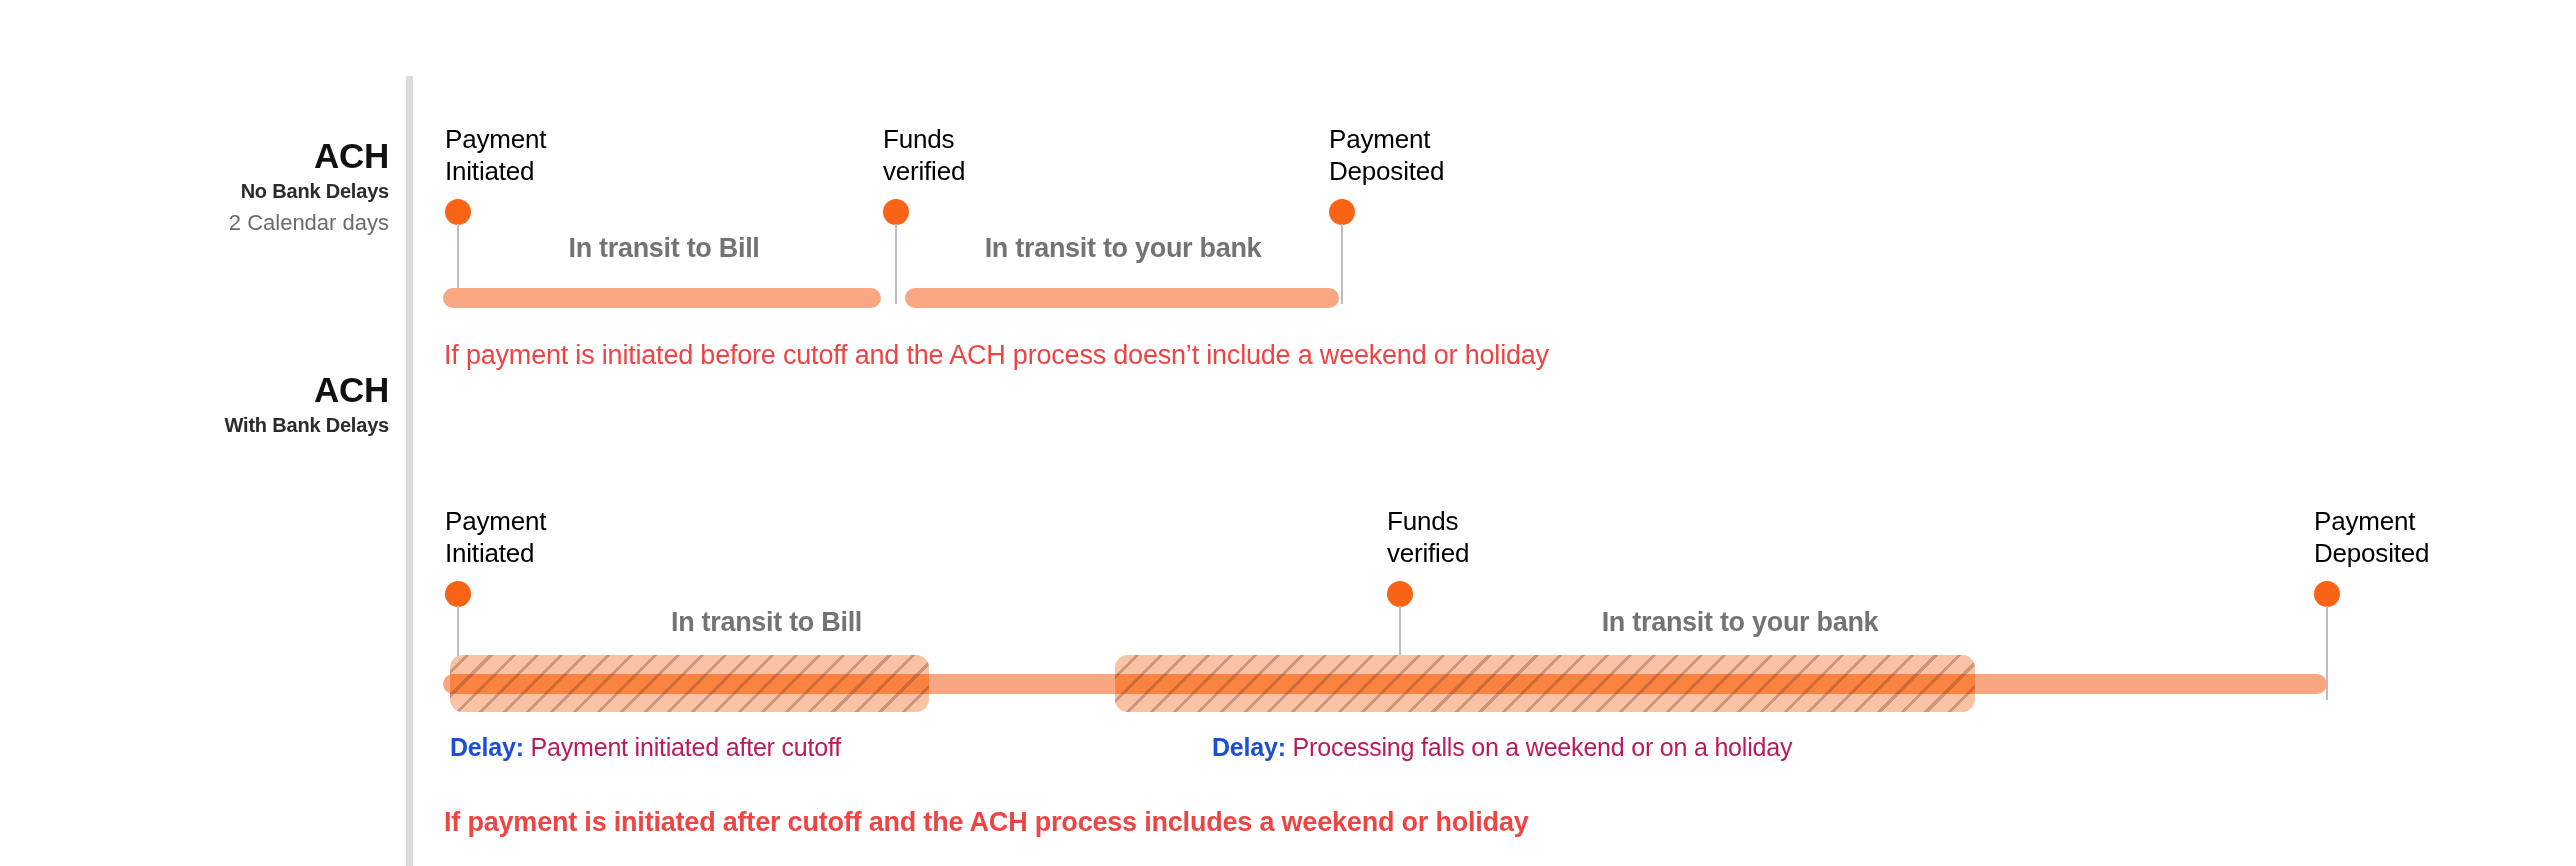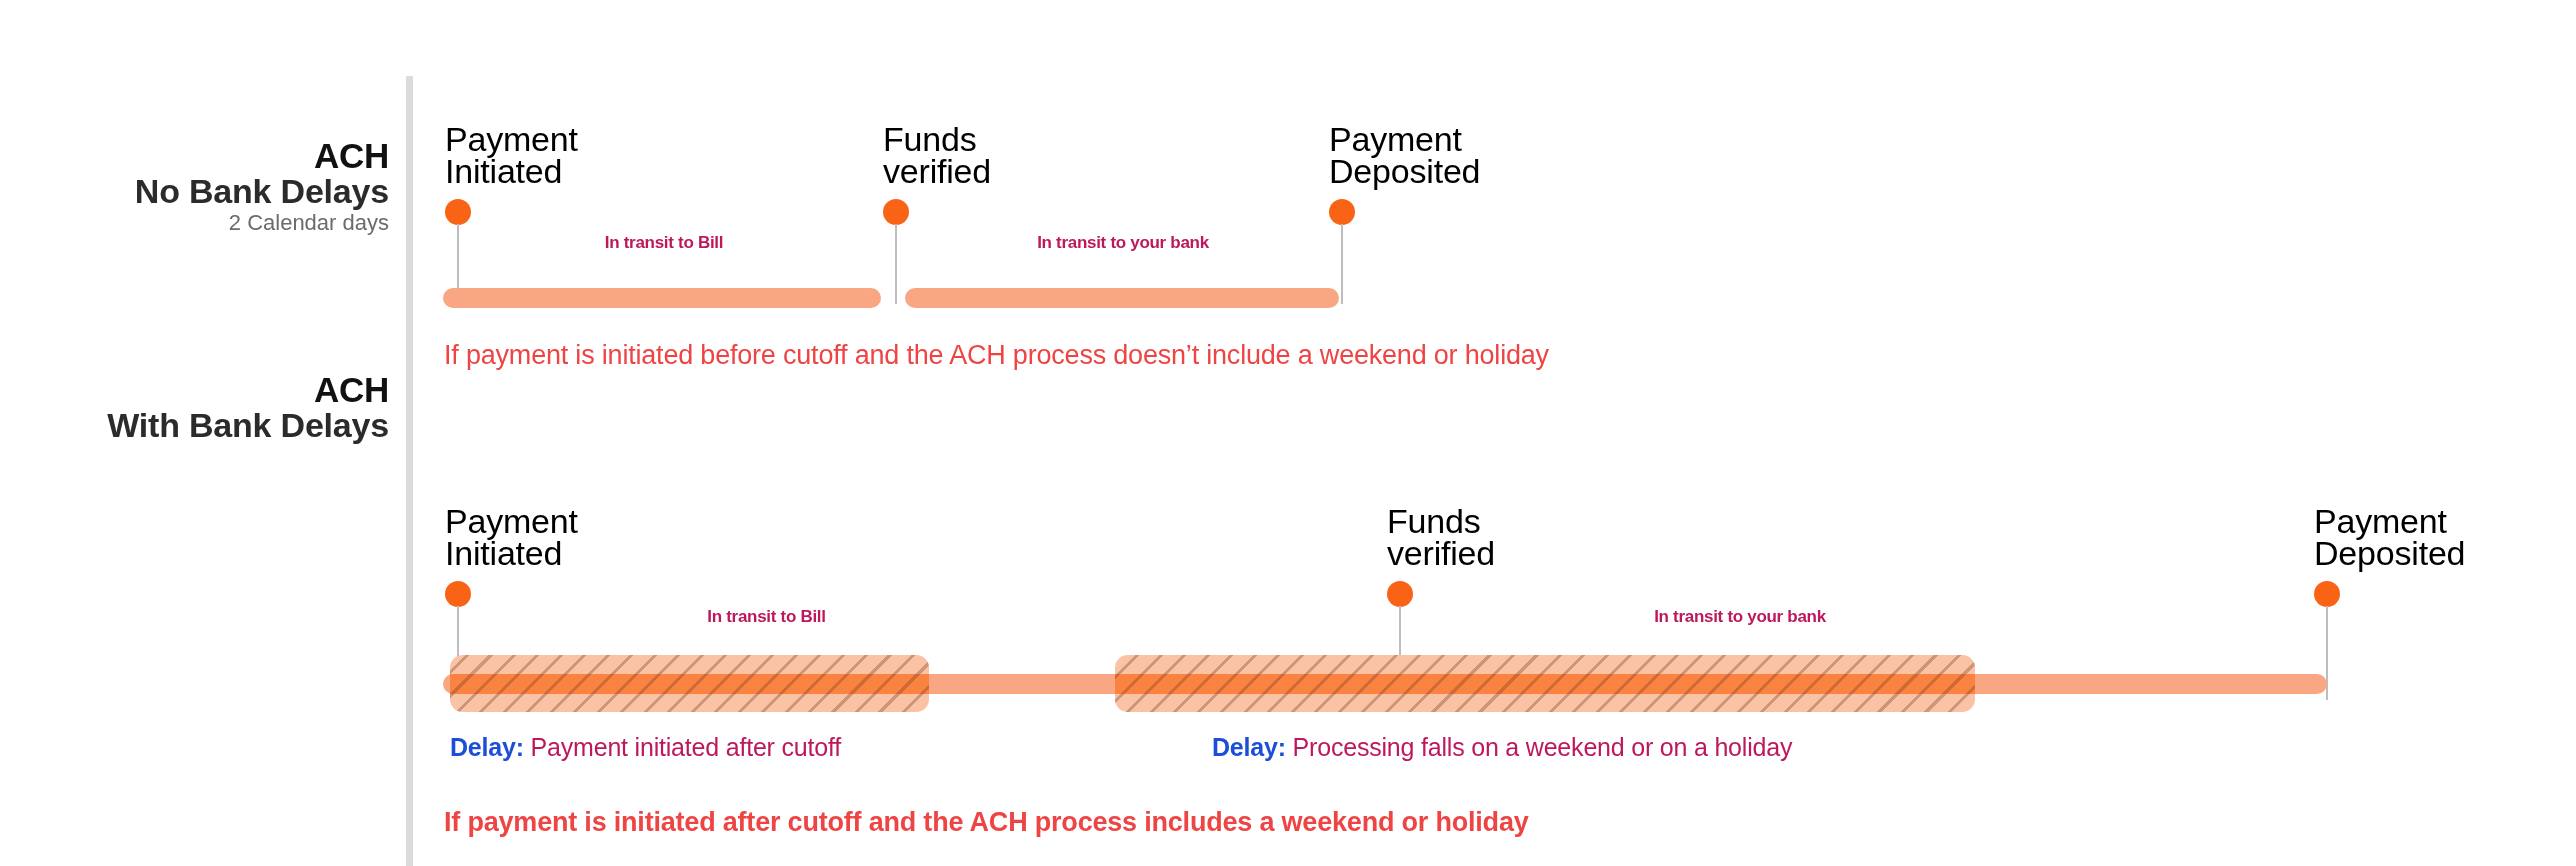--- a/index.html
+++ b/index.html
@@ -16,49 +16,49 @@
     background:#dcdcdc;
   }
 
   
   .rowlabel{position:absolute;width:350px;left:39px;text-align:right;}
   .rowlabel .l1{
     font-size:35px;font-weight:700;color:#111111;letter-spacing:-0.3px;
     line-height:39px;
   }
   .rowlabel .l2{
-    font-size:34px;font-weight:700;color:#2b2b2b;letter-spacing:-0.2px;
+    font-size:20px;font-weight:700;color:#2b2b2b;letter-spacing:-0.2px;
     line-height:33px;
   }
   .rowlabel .l3{
     font-size:22px;font-weight:400;color:#6b6b6b;line-height:29px;
   }
 
   
   .milestone{position:absolute;}
   .milestone .mtext{
     position:absolute;left:0;bottom:100%;margin-bottom:11.7px;
-    white-space:pre-line;font-size:34px;line-height:32px;
+    white-space:pre-line;font-size:26px;line-height:32px;
     font-weight:400;color:#000000;letter-spacing:-0.2px;
   }
   .dot{
     position:absolute;left:0;top:0;width:26px;height:26px;border-radius:50%;
     background:#f96316;
   }
   .stem{
     position:absolute;left:11.7px;top:25px;width:1.9px;background:#bdbdbd;
   }
 
   
   .bar{
     position:absolute;height:20.4px;border-radius:10.7px;background:#f9a683;
   }
   .seglabel{
-    position:absolute;text-align:center;font-size:17px;font-weight:700;
-    color:#be185d;letter-spacing:-0.3px;white-space:nowrap;
+    position:absolute;text-align:center;font-size:27px;font-weight:700;
+    color:#737373;letter-spacing:-0.3px;white-space:nowrap;
   }
 
   
   .delayblock{
     position:absolute;height:57px;border-radius:12.7px;overflow:hidden;
     background:#fac3a6;
   }
   .delayblock .innerband{
     position:absolute;left:0;right:0;top:18.5px;height:20.4px;background:#fb8341;
   }

